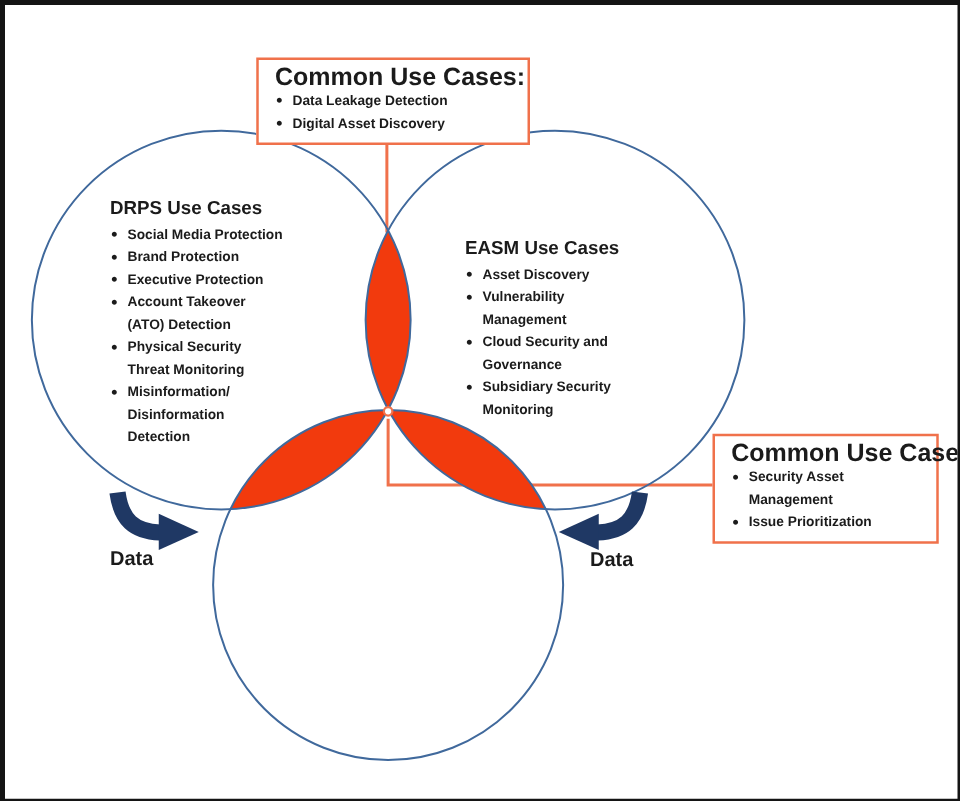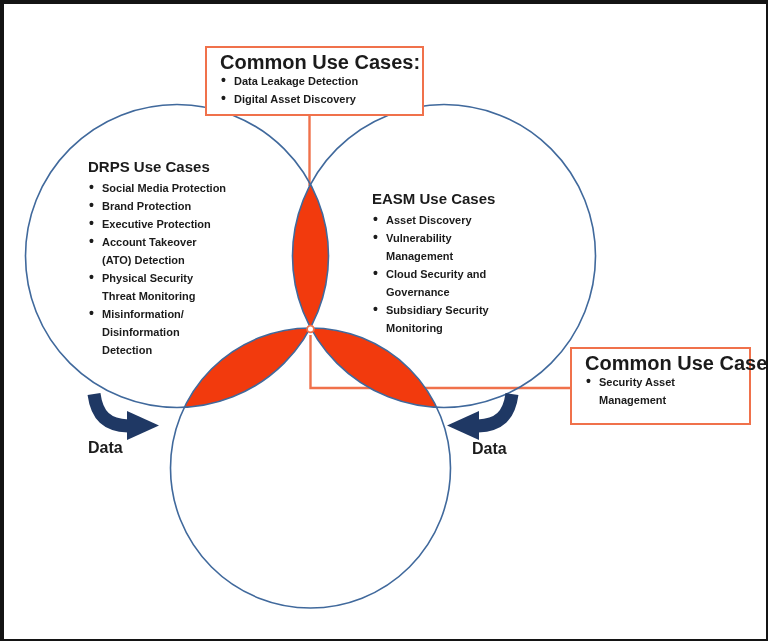--- a/index.html
+++ b/index.html
@@ -130,19 +130,20 @@
       <li>Data Leakage Detection</li>
       <li>Digital Asset Discovery</li>
     </ul>
   </div>
 
   <div class="callout" style="left:566px;top:343px;width:181px;min-height:78px;">
     <div class="callout-title">Common Use Cases:</div>
     <ul class="bullets">
       <li>Security Asset
 Management</li>
+      <li>Issue Prioritization</li>
     </ul>
   </div>
 
   <div class="data-label" style="left:84px;top:435px;">Data</div>
   <div class="data-label" style="left:468px;top:436px;">Data</div>
 
 </div>
 
 </body></html>

